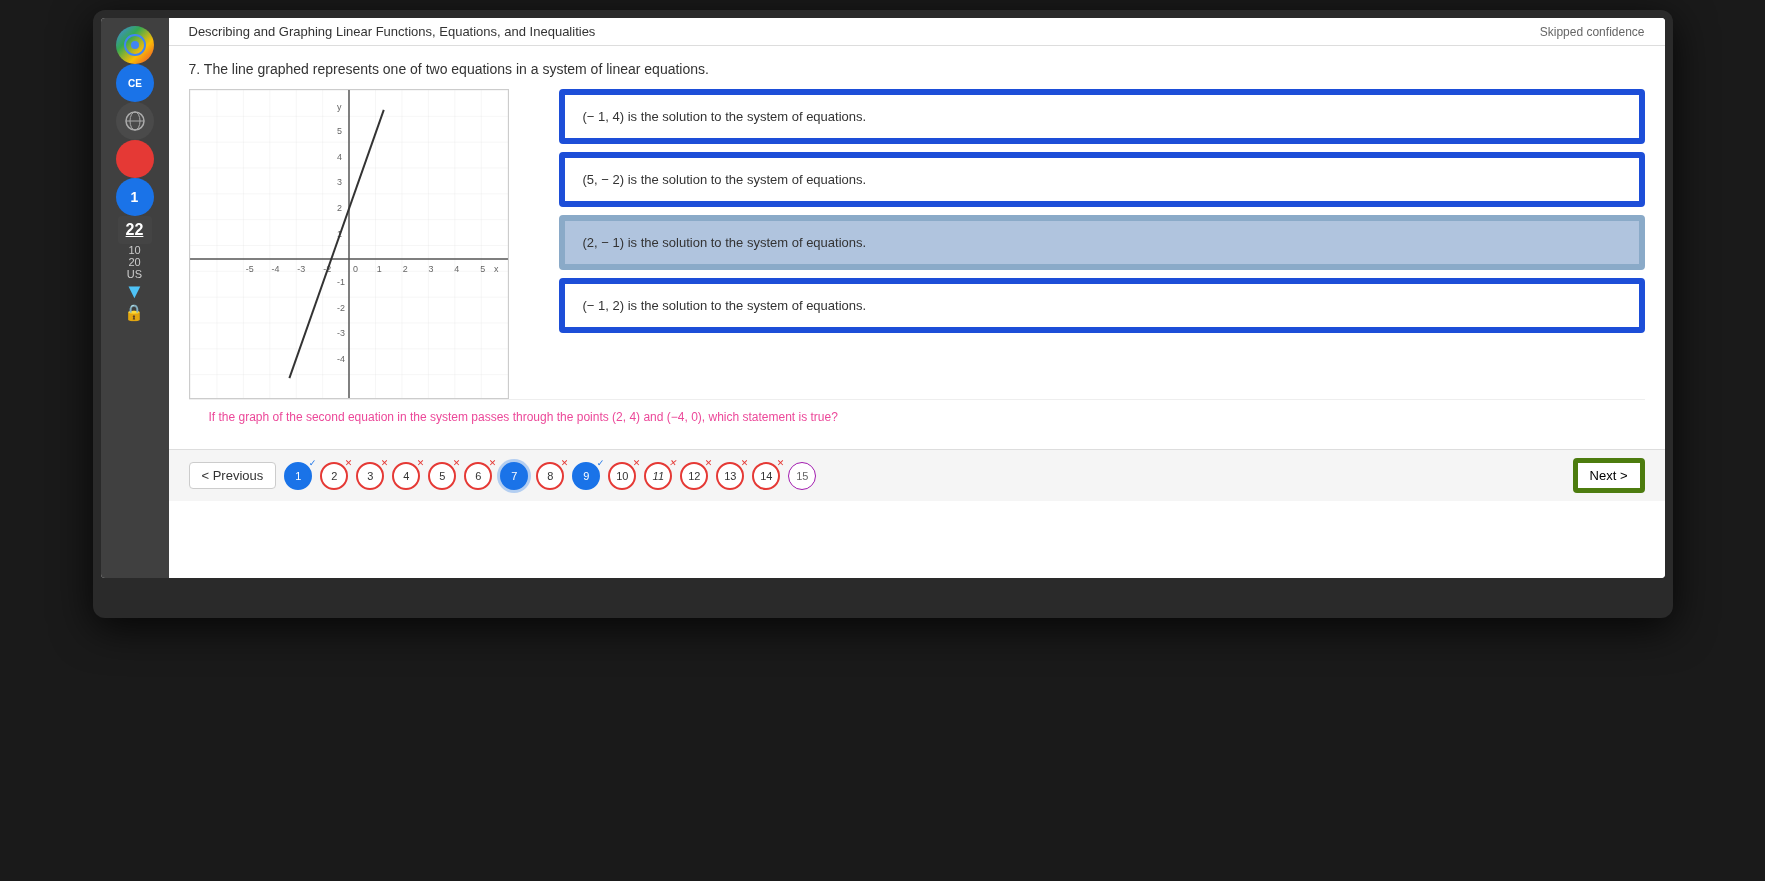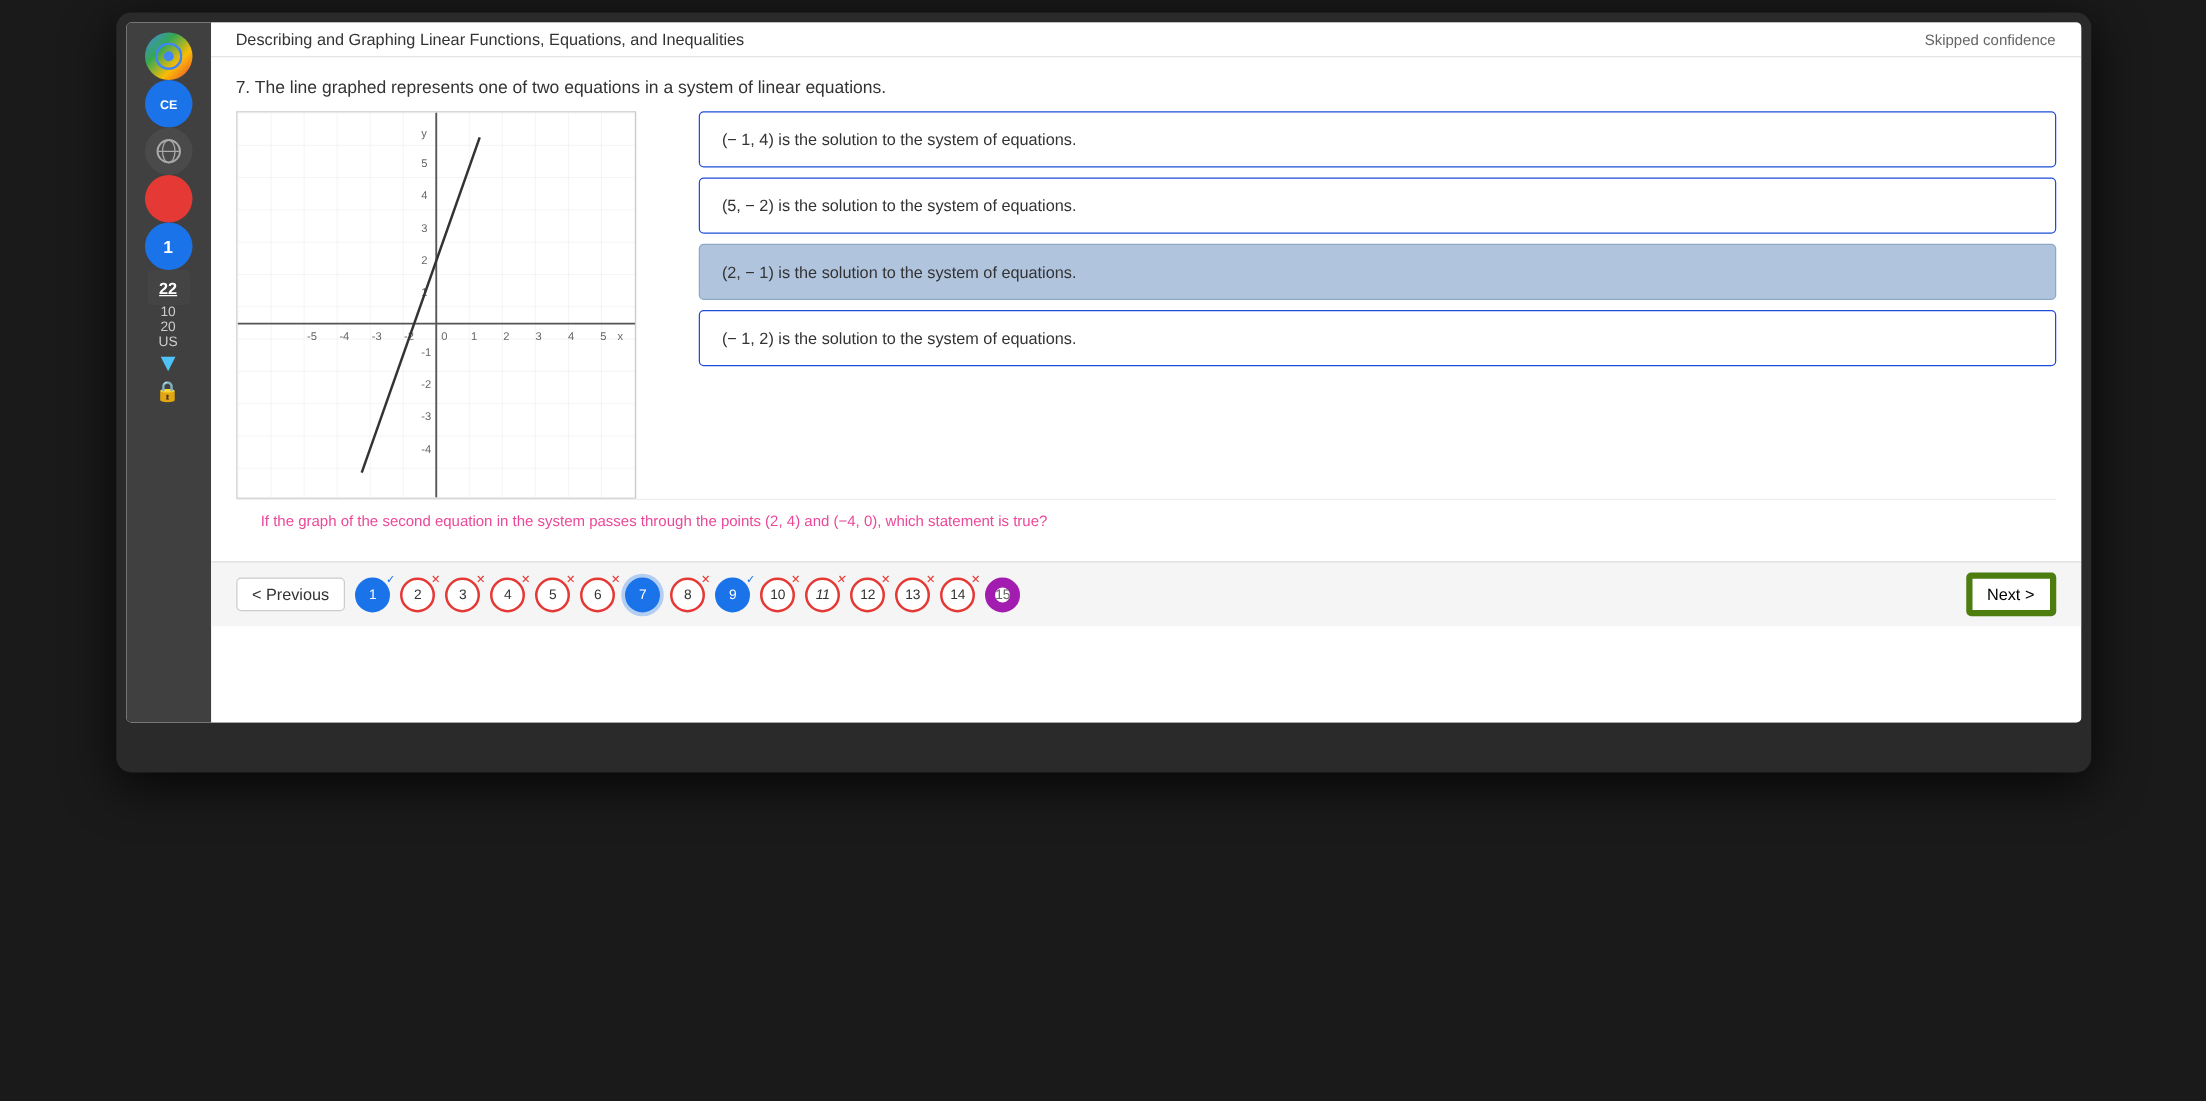--- a/index.html
+++ b/index.html
@@ -51,21 +51,21 @@
       color: white;
       font-size: 18px;
       cursor: pointer;
     }
 
     .sidebar-icon.chrome { background: linear-gradient(135deg, #4285f4, #34a853, #fbbc05, #ea4335); }
     .sidebar-icon.classroom { background: #1a73e8; font-size: 13px; font-weight: bold; }
     .sidebar-icon.globe { background: #4a4a4a; }
     .sidebar-icon.red-circle { background: #e53935; }
     .sidebar-icon.num1 { background: #1a73e8; font-size: 14px; font-weight: bold; }
-    .sidebar-icon.num22 { background: #444; font-size: 13px; font-weight: bold; border-radius: 4px; width: 34px; height: 28px; text-decoration: underline; }
+    .sidebar-icon.num22 { background: #444; font-size: 16px; font-weight: bold; border-radius: 4px; width: 34px; height: 28px; text-decoration: underline; }
     .sidebar-text { color: #ccc; font-size: 11px; text-align: center; }
     .sidebar-down { color: #4fc3f7; font-size: 20px; }
     .sidebar-lock { color: #ccc; font-size: 16px; }
 
     
     .main-content {
       flex: 1;
       background: #f0f0f0;
       display: flex;
       flex-direction: column;
@@ -154,21 +154,21 @@
     .answers-section {
       flex: 1;
       display: flex;
       flex-direction: column;
       gap: 8px;
       margin-left: 20px;
     }
 
     .answer-option {
       background: white;
-      border: 1px solid #1d4ed8;
+      border: 6px solid #1d4ed8;
       border-radius: 4px;
       padding: 14px 18px;
       font-size: 13px;
       color: #333;
       cursor: pointer;
       min-width: 600px;
     }
 
     .answer-option.selected {
       background: #b0c4de;
@@ -235,21 +235,21 @@
     .nav-num-btn.current {
       background: #1a73e8;
       color: white;
       border-color: #1a73e8;
       box-shadow: 0 0 0 3px rgba(26,115,232,0.3);
     }
 
     .nav-num-btn.empty {
       background: white;
       color: #666;
-      border: 8px solid #a21caf;
+      border: 1px solid #a21caf;
       align-items: center;
     }
 
     .nav-next-btn {
       background: white;
       border: 5px solid #4d7c0f;
       border-radius: 4px;
       padding: 5px 12px;
       font-size: 13px;
       cursor: pointer;

